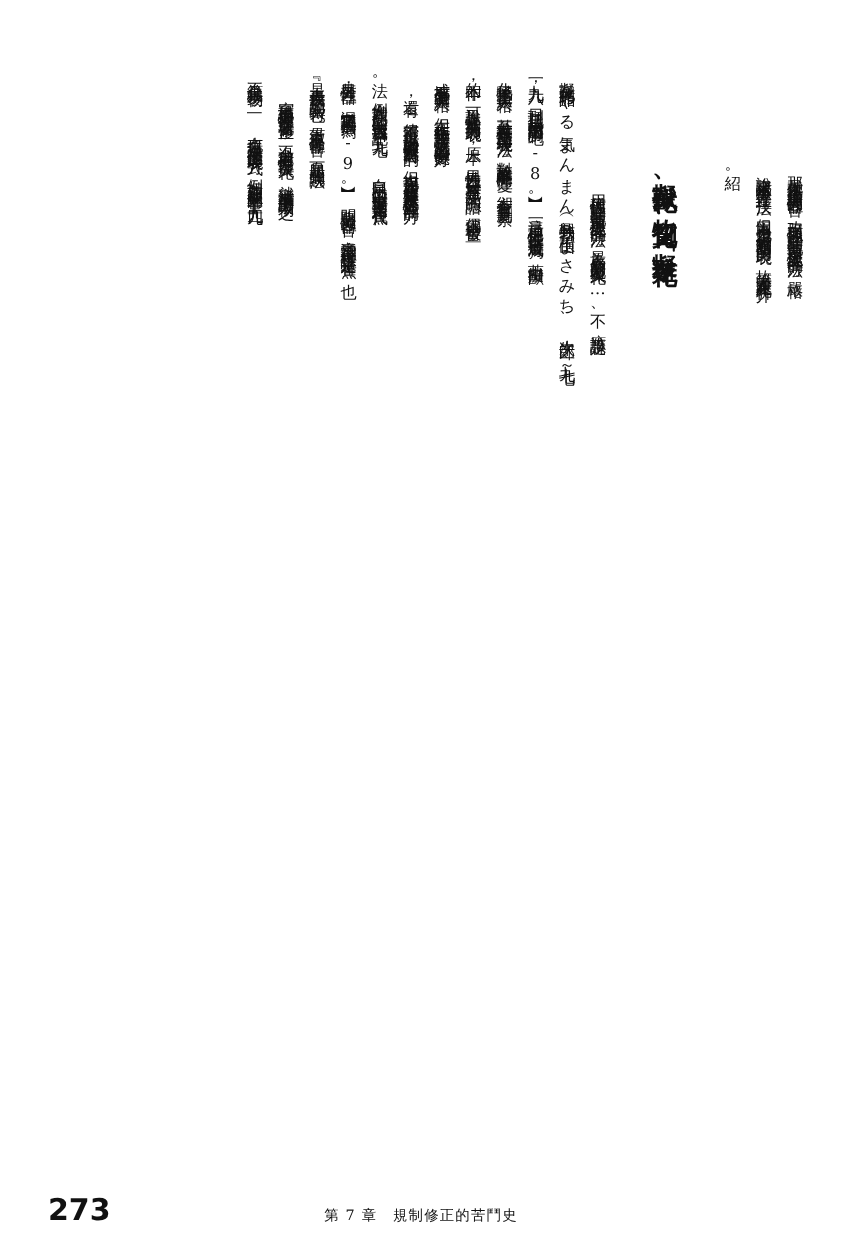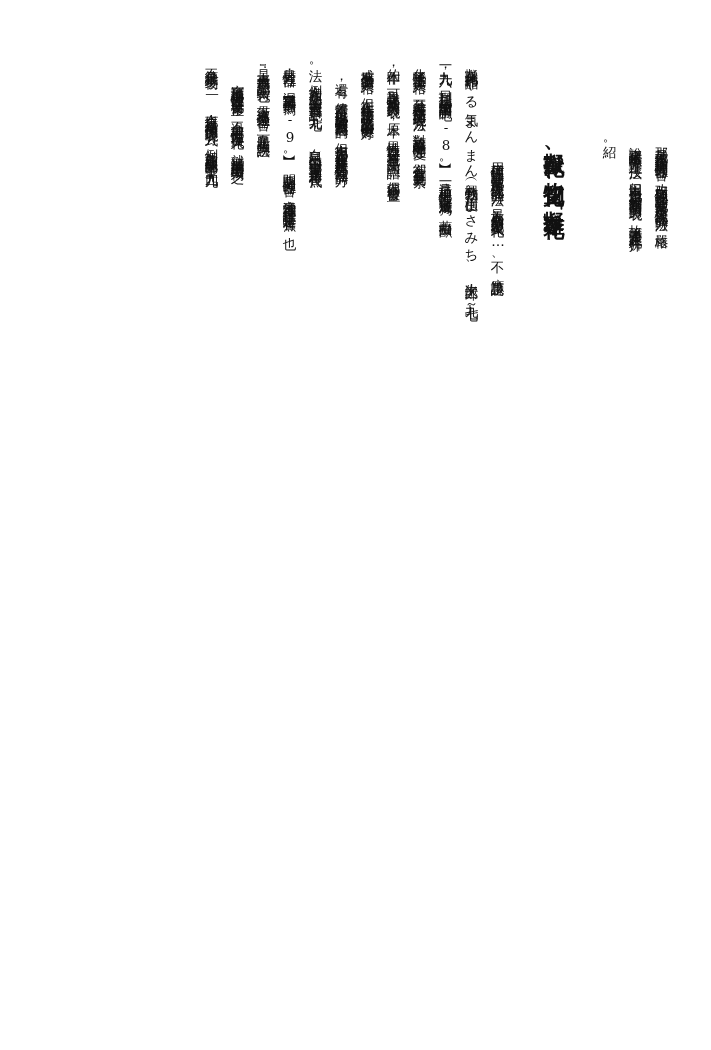--- a/index.html
+++ b/index.html
@@ -120,14 +120,19 @@
     <div class="col">的本作，可說是非常恰如其分的表現。原本，男性性器在日本就有「兒子」的隱語，偶爾會被畫</div>
     <div class="col">成擁有者的第二人格；但在本作中應該詮釋成下流之心的象徵更好。</div>
     <div class="col">　還有，儘管不是以挑逗讀者的興奮感為目的，但也有用如香蕉等棒狀水果代替男性性器的方</div>
     <div class="col">法。例如在克・亞樹的『夫妻成長日記』（一九九七～，白泉社）中的口交等場景便是用香蕉代</div>
     <div class="col">替男性性器，迴避直接的描寫【7-9】。明明是擬性器官，旁邊卻總是標註「這是香蕉」，也</div>
     <div class="col">是『夫妻成長日記』的一大特色，貫徹這不是性器官，而是香蕉的說法。</div>
     <div class="col">　寫實地描繪男性性器就需要修正，不過若把男性性器擬人化，就變成漫畫的出場人物之一，</div>
     <div class="col">不算是猥褻物——也有這種逆向操作的表現方式。例如加藤禮次郎的『童子』（一九九四，</div>
   </div>
 
+  <div class="footer">
+    <span class="page-number">273</span>
+    <span class="footer-spacer"></span>
+    <span class="chapter-label">第 7 章　規制修正的苦鬥史</span>
+  </div>
 
 </div>
 
 </body></html>

